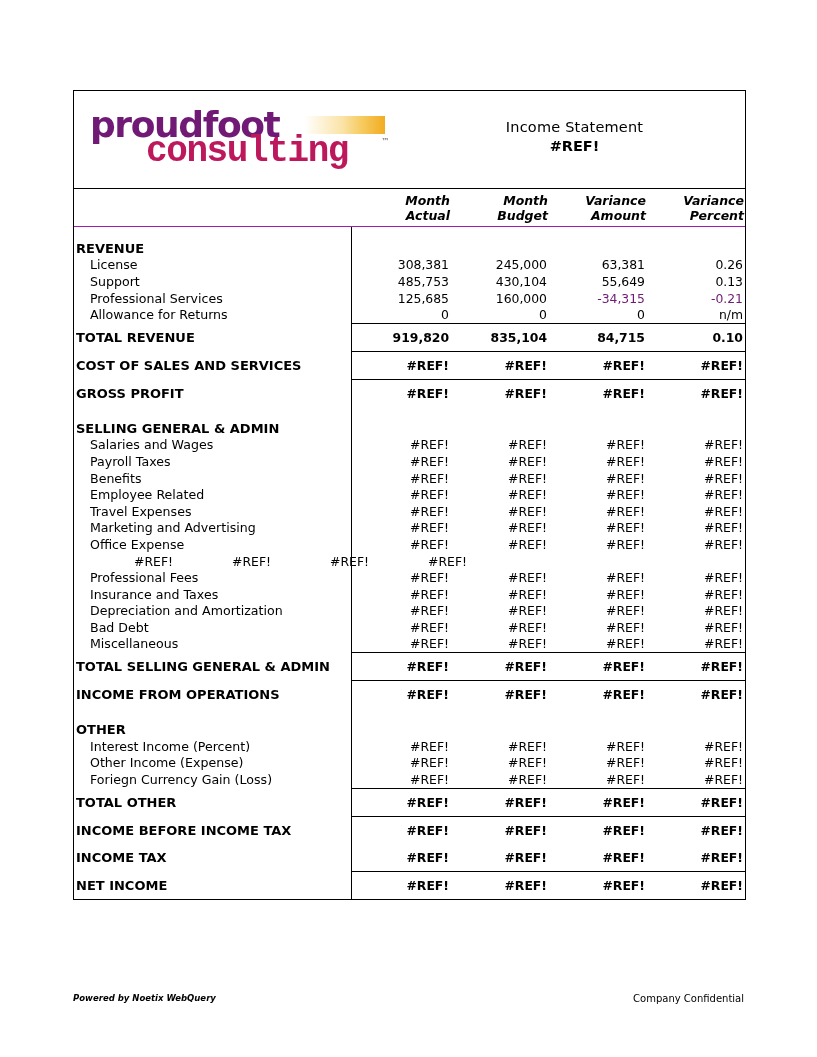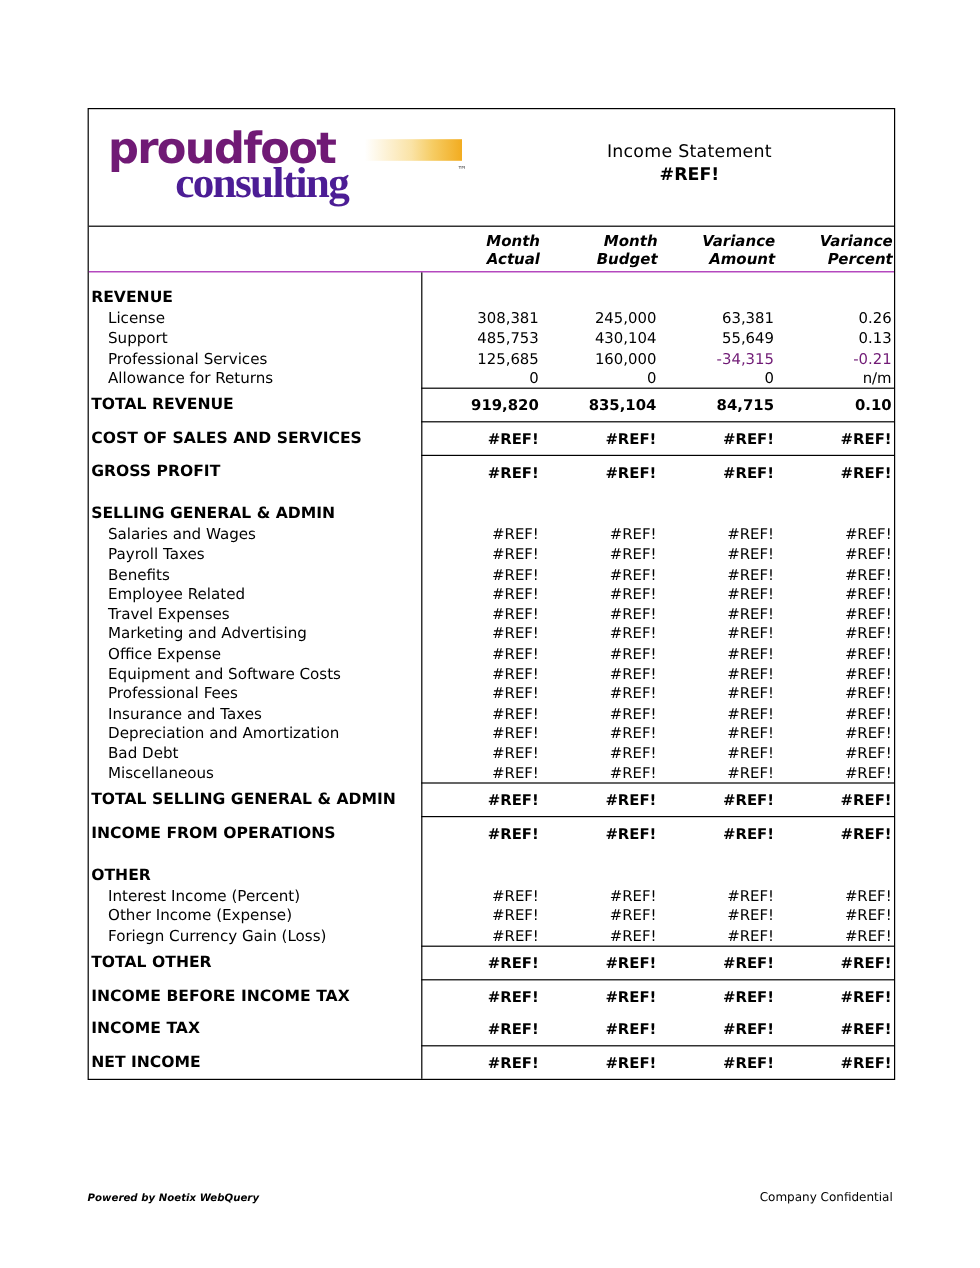--- a/index.html
+++ b/index.html
@@ -50,25 +50,25 @@
   .lg-bar{
     position:absolute;
     left:214px; top:9px;
     width:81px; height:18px;
     background:linear-gradient(to right,#ffffff 0%,#fdf0cf 28%,#f8d徐 50%,#f6cf72 62%,#f3b02a 100%);
     background:linear-gradient(to right,#ffffff 0%,#fdf2d6 25%,#f9dc96 55%,#f5c košice 70%,#f2ad22 100%);
     background:linear-gradient(to right,#ffffff 0%,#fdf2d6 22%,#fae3a6 48%,#f6cc63 70%,#f2ac20 100%);
   }
   .lg-consulting{
     position:absolute; left:56px; top:27px;
-    font-family:Liberation Serif, serif;
+    font-family:Liberation Mono, monospace;
     font-weight:bold;
     font-size:36px;
     letter-spacing:-1.4px;
-    color:#4c1d95;
+    color:#be185d;
     line-height:36px;
   }
   .lg-tm{
     position:absolute; left:291px; top:30px;
     font-size:8px; color:#7d7d7d; font-weight:bold;
   }
 
   .title-cell{
     flex:1;
     display:flex;
@@ -163,21 +163,21 @@
 
   .neg{ color:#701a75; }
 
   
   #footer{
     position:absolute;
     left:73px; right:73px;
     top:993px;
     display:flex;
     justify-content:space-between;
-    align-items:center;
+    align-items:flex-start;
     font-size:9px;
   }
   #footer .left{
     font-weight:bold;
     font-style:italic;
     font-size:8.5px;
   }
   #footer .right{
     font-size:10px;
   }
@@ -347,21 +347,20 @@
       <div class="val">#REF!</div>
     </div>
     <div class="row detail">
       <div class="label">Office Expense</div>
       <div class="val">#REF!</div>
       <div class="val">#REF!</div>
       <div class="val">#REF!</div>
       <div class="val">#REF!</div>
     </div>
     <div class="row detail">
-      <div class="label">Equipment and Software Costs</div>
       <div class="val">#REF!</div>
       <div class="val">#REF!</div>
       <div class="val">#REF!</div>
       <div class="val">#REF!</div>
     </div>
     <div class="row detail">
       <div class="label">Professional Fees</div>
       <div class="val">#REF!</div>
       <div class="val">#REF!</div>
       <div class="val">#REF!</div>

